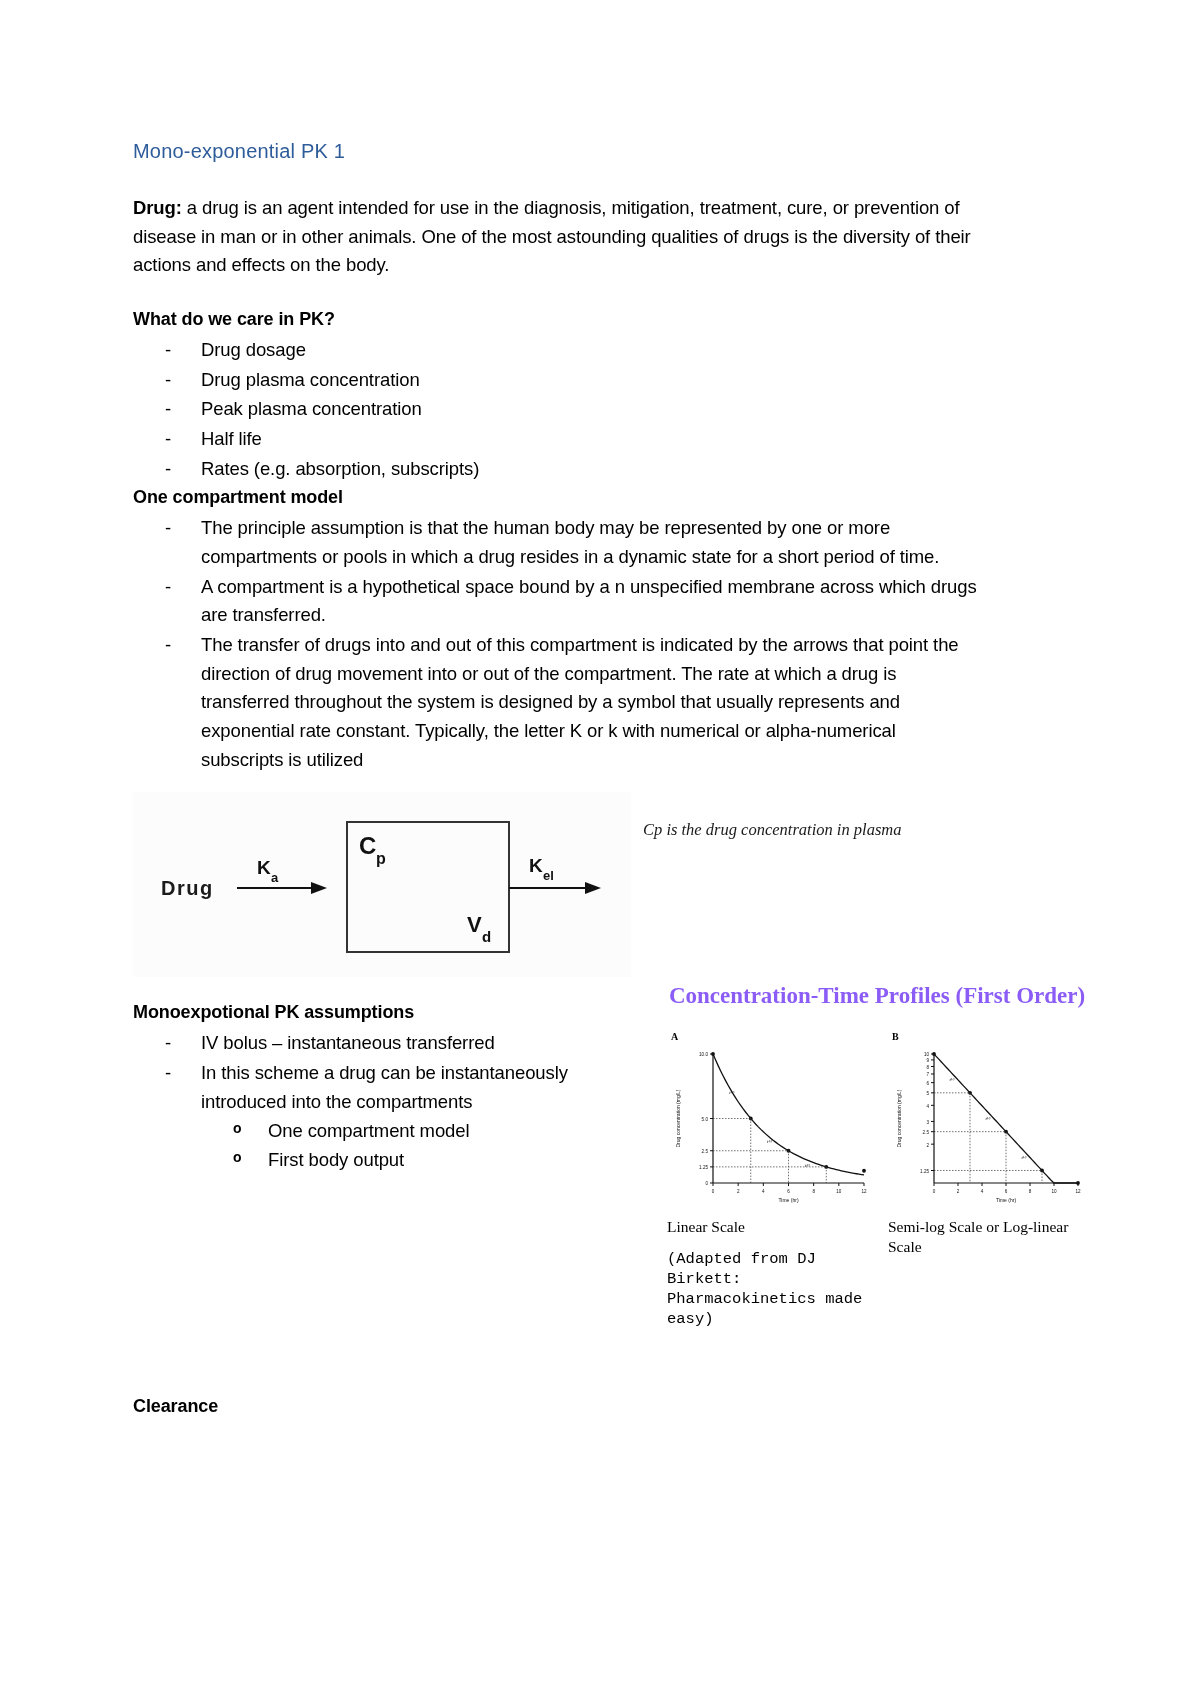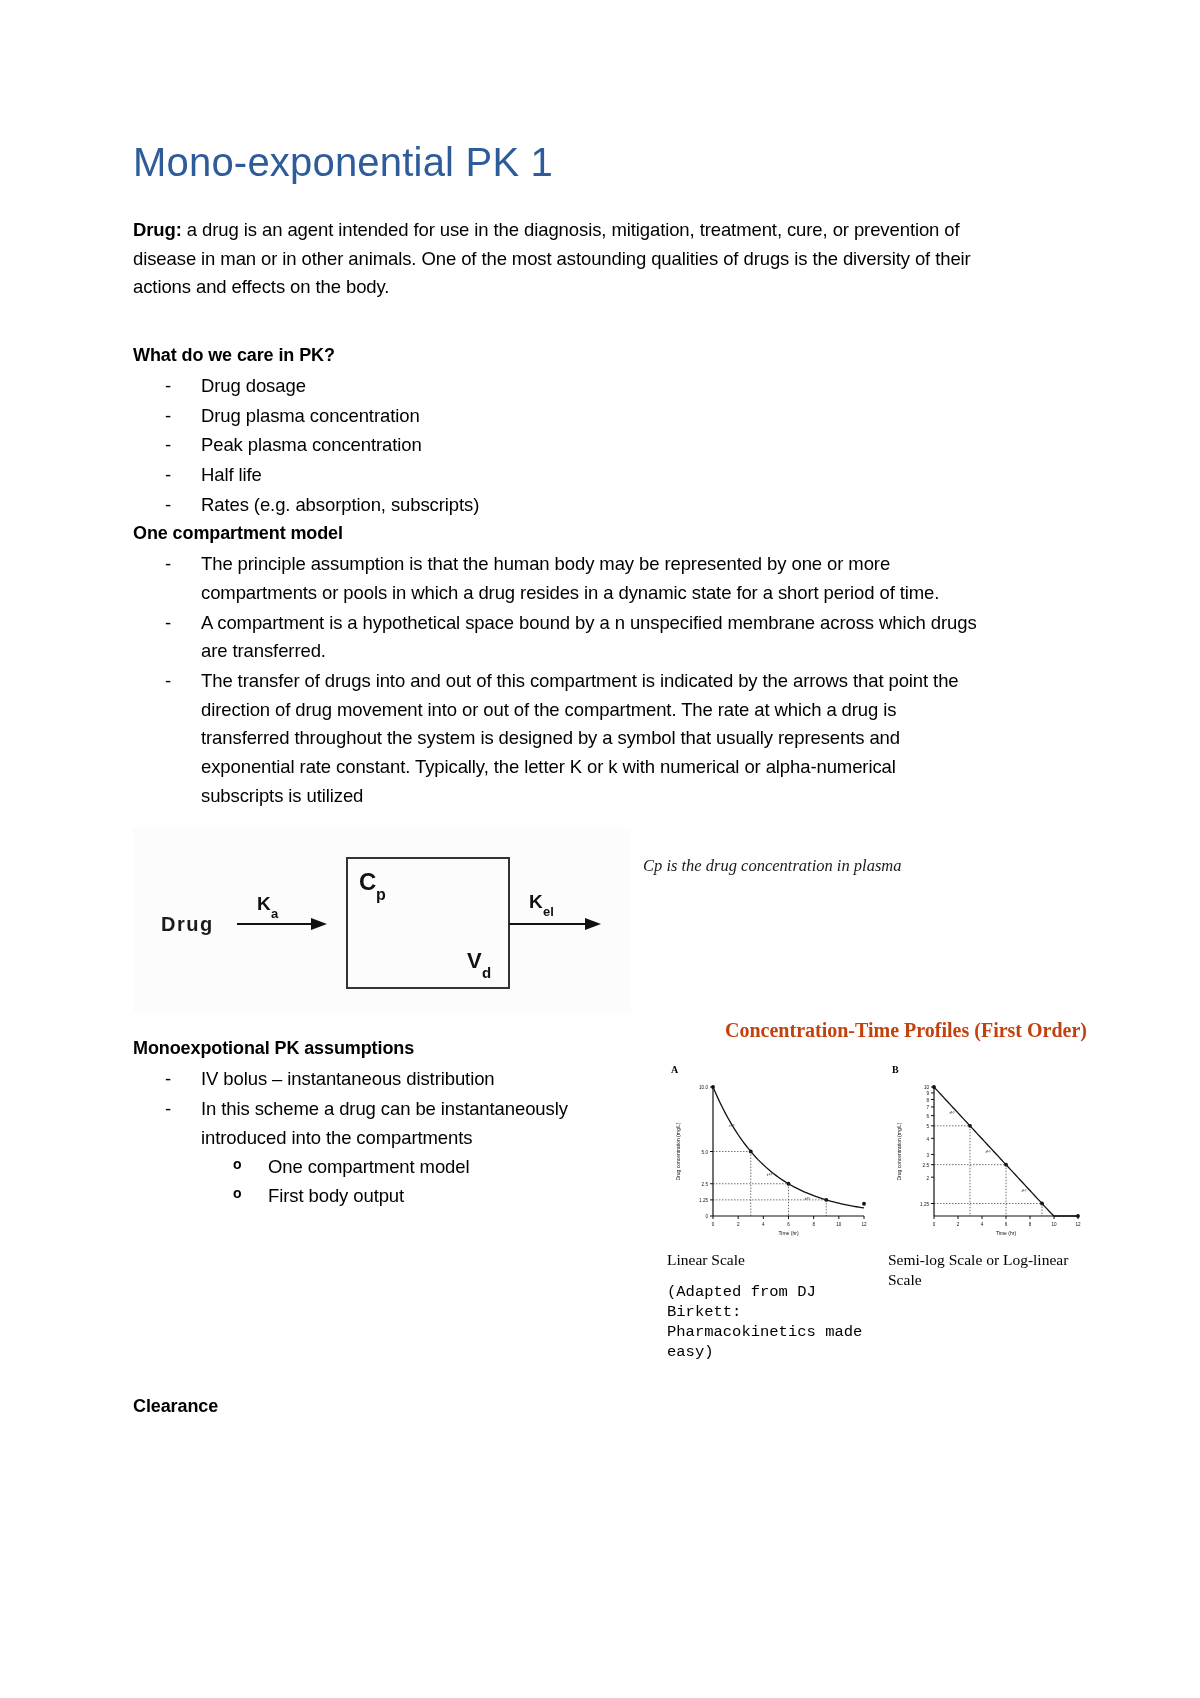--- a/index.html
+++ b/index.html
@@ -21,33 +21,33 @@
   }
   .content {
     position: absolute;
     left: 133px;
     top: 140px;
     width: 845px;
   }
 
   
   .doc-title {
-    font-size: 40px;
+    font-size: 20px;
     font-weight: 400;
     color: #2E5C9A;
     letter-spacing: 0.2px;
     margin: 0 0 32px 0;
     line-height: 1.1;
   }
 
   
   .para {
     font-size: 18.5px;
     line-height: 1.55;
-    margin: 0 0 40px 0;
+    margin: 0 0 26px 0;
     font-weight: 500;
     letter-spacing: -0.1px;
   }
   .para b, .lead-term {
     font-weight: 700;
   }
   .section-head {
     font-size: 18px;
     font-weight: 700;
     margin: 0 0 3px 0;
@@ -138,23 +138,23 @@
   }
   .figure-block {
     position: absolute;
     left: 534px;
     top: -16px;
     width: 420px;
   }
   .fig-title {
     font-family: "Liberation Serif", serif;
     font-weight: 700;
-    font-size: 20px;
-    text-align: right;
-    color: #c2410c;
+    font-size: 23px;
+    text-align: center;
+    color: #8b5cf6;
     margin: 0 0 22px 0;
     white-space: nowrap;
   }
   .charts {
     position: relative;
     display: flex;
     gap: 16px;
     align-items: flex-start;
   }
   .chart-card {
@@ -248,21 +248,21 @@
       </div>
       <div class="diagram-caption">
         <p>Cp is the drug concentration in plasma</p>
       </div>
     </div>
 
     <div class="lower">
       <div class="lower-left">
         <div class="section-head">Monoexpotional PK assumptions</div>
         <ul class="dash-list">
-          <li><span class="dash">-</span><span>IV bolus – instantaneous distribution</span></li>
+          <li><span class="dash">-</span><span>IV bolus – instantaneous transferred</span></li>
           <li><span class="dash">-</span><span>In this scheme a drug can be instantaneously introduced into the compartments</span></li>
         </ul>
         <ul class="circle-list">
           <li><span class="circ">o</span><span>One compartment model</span></li>
           <li><span class="circ">o</span><span>First body output</span></li>
         </ul>
       </div>
 
       <div class="figure-block">
         <div class="fig-title">Concentration-Time Profiles (First Order)</div>

